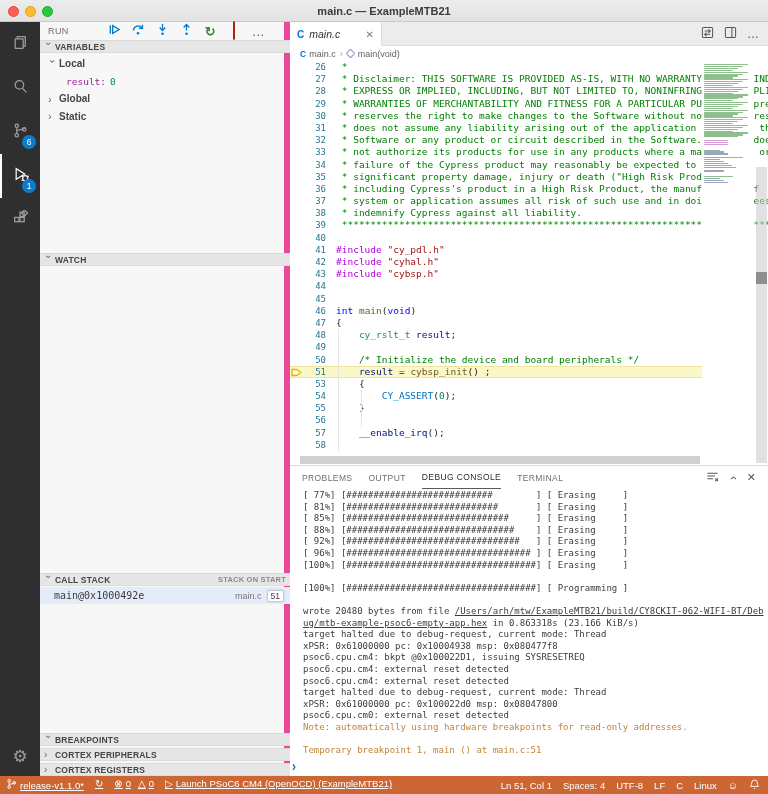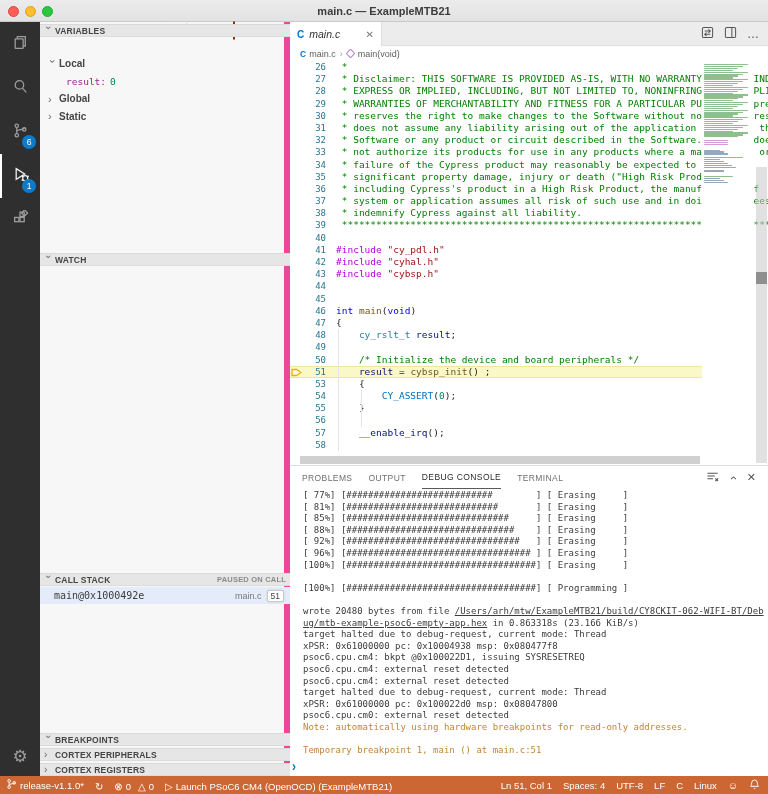--- a/index.html
+++ b/index.html
@@ -96,21 +96,21 @@
   .cline { height:11.6px; line-height:11.6px; padding-left:13px; white-space:pre; }
   .cl-plain{color:#3b3b3b}.cl-warn{color:#c08539}
   .cl-link{color:#3b3b3b; text-decoration:underline; cursor:pointer;}
   #prompt-row { position:absolute; left:0; bottom:3px; width:478px; height:14px; display:flex; align-items:center; }
   #prompt-chev { color:#0b74c4; font-size:12px; font-weight:bold; margin-left:2px; transform:scaleY(1.2); }
 
   
   #statusbar { position:absolute; left:0; top:776px; width:768px; height:18px; background:#c63;
     background:#CC6633; color:#fff; display:flex; align-items:center; font-size:9.5px; }
   .sb-item { display:flex; align-items:center; gap:3px; margin-right:11px; white-space:nowrap; }
-  .sb-left { display:flex; align-items:flex-end; padding-left:6px; }
+  .sb-left { display:flex; align-items:flex-start; padding-left:6px;text-decoration:underline; }
   .sb-right { margin-left:auto; display:flex; align-items:center; padding-right:8px; }
   .sb-right .sb-item { margin-right:0; margin-left:11px; }
   .sb-ico { font-size:10px; }
   .sb-item svg { stroke:#fff; fill:none; stroke-width:1.2; }
 
   .stop-box { width:8px; height:8px; border:1.6px solid #a1260d; border-radius:1px; }
 </style>
 </head>
 <body>
 
@@ -212,21 +212,21 @@
           </span>
           <span class="dbg-btn">
             <span><span class="stop-box"></span></span>
           </span>
           <span class="dbg-btn">
             <span><span style="color:#666; font-size:13px; line-height:6px;">…</span></span>
           </span>
         </div>
     </div>
 
-    <div class="sec-header" style="top:2px">
+    <div class="sec-header" style="top:18px">
       <span class="chev down">›</span>
       <span>VARIABLES</span>
     </div>
     <div id="variables-rows">
         <div class="tree-row" style="top: 33px; padding-left: 8px;">
           <span class="chev down">›</span>
           <span style="font-weight:bold; color:#444;">Local</span>
         </div>
         <div class="tree-row" style="top: 50.5px; padding-left: 26px;">
           <span class="var-name">result:</span>
@@ -243,21 +243,21 @@
       </div>
 
     <div class="sec-header" style="top:231px">
       <span class="chev down">›</span>
       <span>WATCH</span>
     </div>
 
     <div class="sec-header" style="top:551px">
       <span class="chev down">›</span>
       <span>CALL STACK</span>
-      <span class="sec-right">PAUSED ON CALL</span>
+      <span class="sec-right">STACK ON START</span>
     </div>
     <div class="tree-row" id="frame-row" style="top:565px; padding-left:14px;">
       <span style="font-family:'DejaVu Sans Mono',monospace; font-size:10px;">main@0x1000492e</span>
       <span id="frame-file">main.c</span>
       <span id="frame-line">51</span>
     </div>
 
     <div class="sec-header" style="top:711px">
       <span class="chev down">›</span>
       <span>BREAKPOINTS</span>

